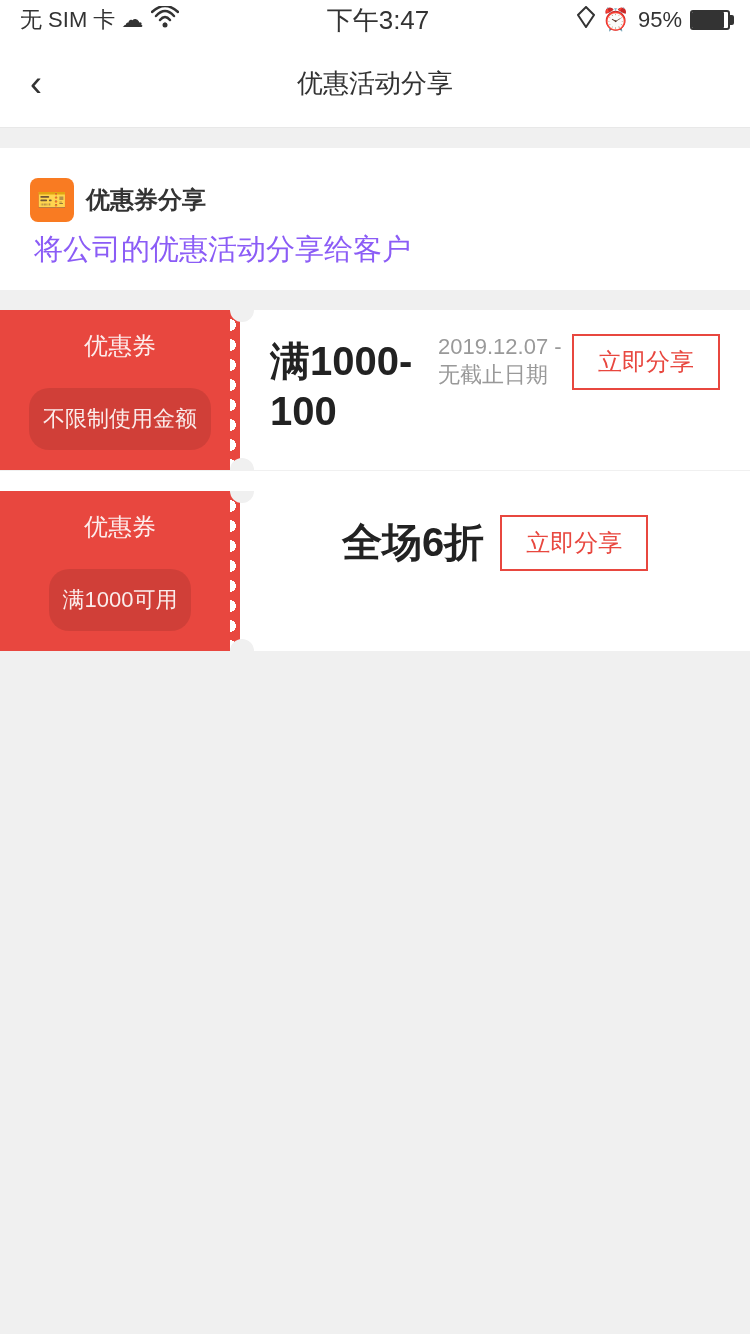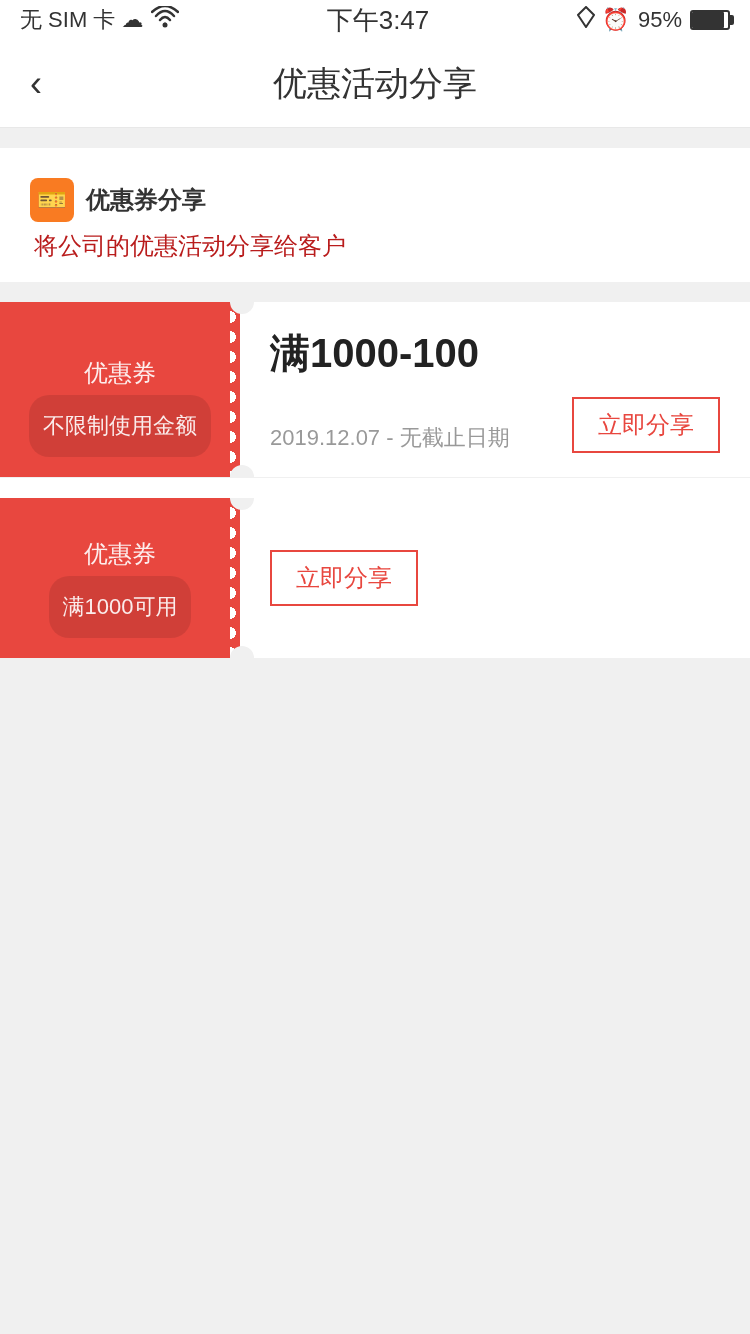--- a/index.html
+++ b/index.html
@@ -80,21 +80,21 @@
       border-bottom: 1px solid #e8e8e8;
     }
     .nav-back {
       position: absolute;
       left: 30px;
       font-size: 36px;
       color: #333;
       cursor: pointer;
     }
     .nav-title {
-      font-size: 34px;
+      font-size: 26px;
       font-weight: 500;
       color: #333;
     }
 
     
     .section-header {
       background: #fff;
       padding: 30px 30px 20px;
       margin-top: 20px;
       display: flex;
@@ -116,22 +116,22 @@
       justify-content: center;
       font-size: 24px;
       color: #fff;
     }
     .section-title {
       font-size: 24px;
       font-weight: 600;
       color: #333;
     }
     .section-subtitle {
-      font-size: 24px;
-      color: #b91c1c;
+      font-size: 29px;
+      color: #8b5cf6;
       margin-left: 4px;
     }
 
     
     .coupon-list {
       margin-top: 20px;
       display: flex;
       flex-direction: column;
       gap: 0;
       background: #fff;
@@ -148,21 +148,21 @@
     }
 
     
     .coupon-left {
       width: 240px;
       min-height: 160px;
       background: #e8473f;
       display: flex;
       flex-direction: column;
       align-items: center;
-      justify-content: flex-end;
+      justify-content: space-between;
       padding: 20px 15px;
       position: relative;
       flex-shrink: 0;
     }
     
     .coupon-left::after {
       content: '';
       position: absolute;
       right: -10px;
       top: 0;
@@ -214,33 +214,33 @@
       background: rgba(0,0,0,0.1);
       padding: 16px 14px;
       border-radius: 20px;
       white-space: nowrap;
     }
 
     
     .coupon-right {
       flex: 1;
       display: flex;
-      flex-direction: column;
+      flex-direction: row;
       justify-content: center;
       padding: 24px 30px;
       gap: 16px;
     }
     .coupon-name {
       font-size: 40px;
       font-weight: 700;
       color: #222;
     }
     .coupon-bottom-row {
       display: flex;
-      align-items: flex-end;
+      align-items: flex-start;
       justify-content: space-between;
     }
     .coupon-date {
       font-size: 22px;
       color: #999;
     }
     .share-btn {
       border: 2px solid #e8473f;
       color: #e8473f;
       background: #fff;
@@ -319,20 +319,21 @@
       </div>
     </div>
   </div>
 
   <div class="coupon-item" style="margin-top:20px;">
     <div class="coupon-left">
       <span class="coupon-label">优惠券</span>
       <span class="coupon-condition">满1000可用</span>
     </div>
     <div class="coupon-right">
+      <span class="coupon-name">全场6折</span>
       <div class="coupon-bottom-row">
         <button class="share-btn">立即分享</button>
       </div>
     </div>
   </div>
 
 </div>
 
 <div class="empty-area"></div>
 

